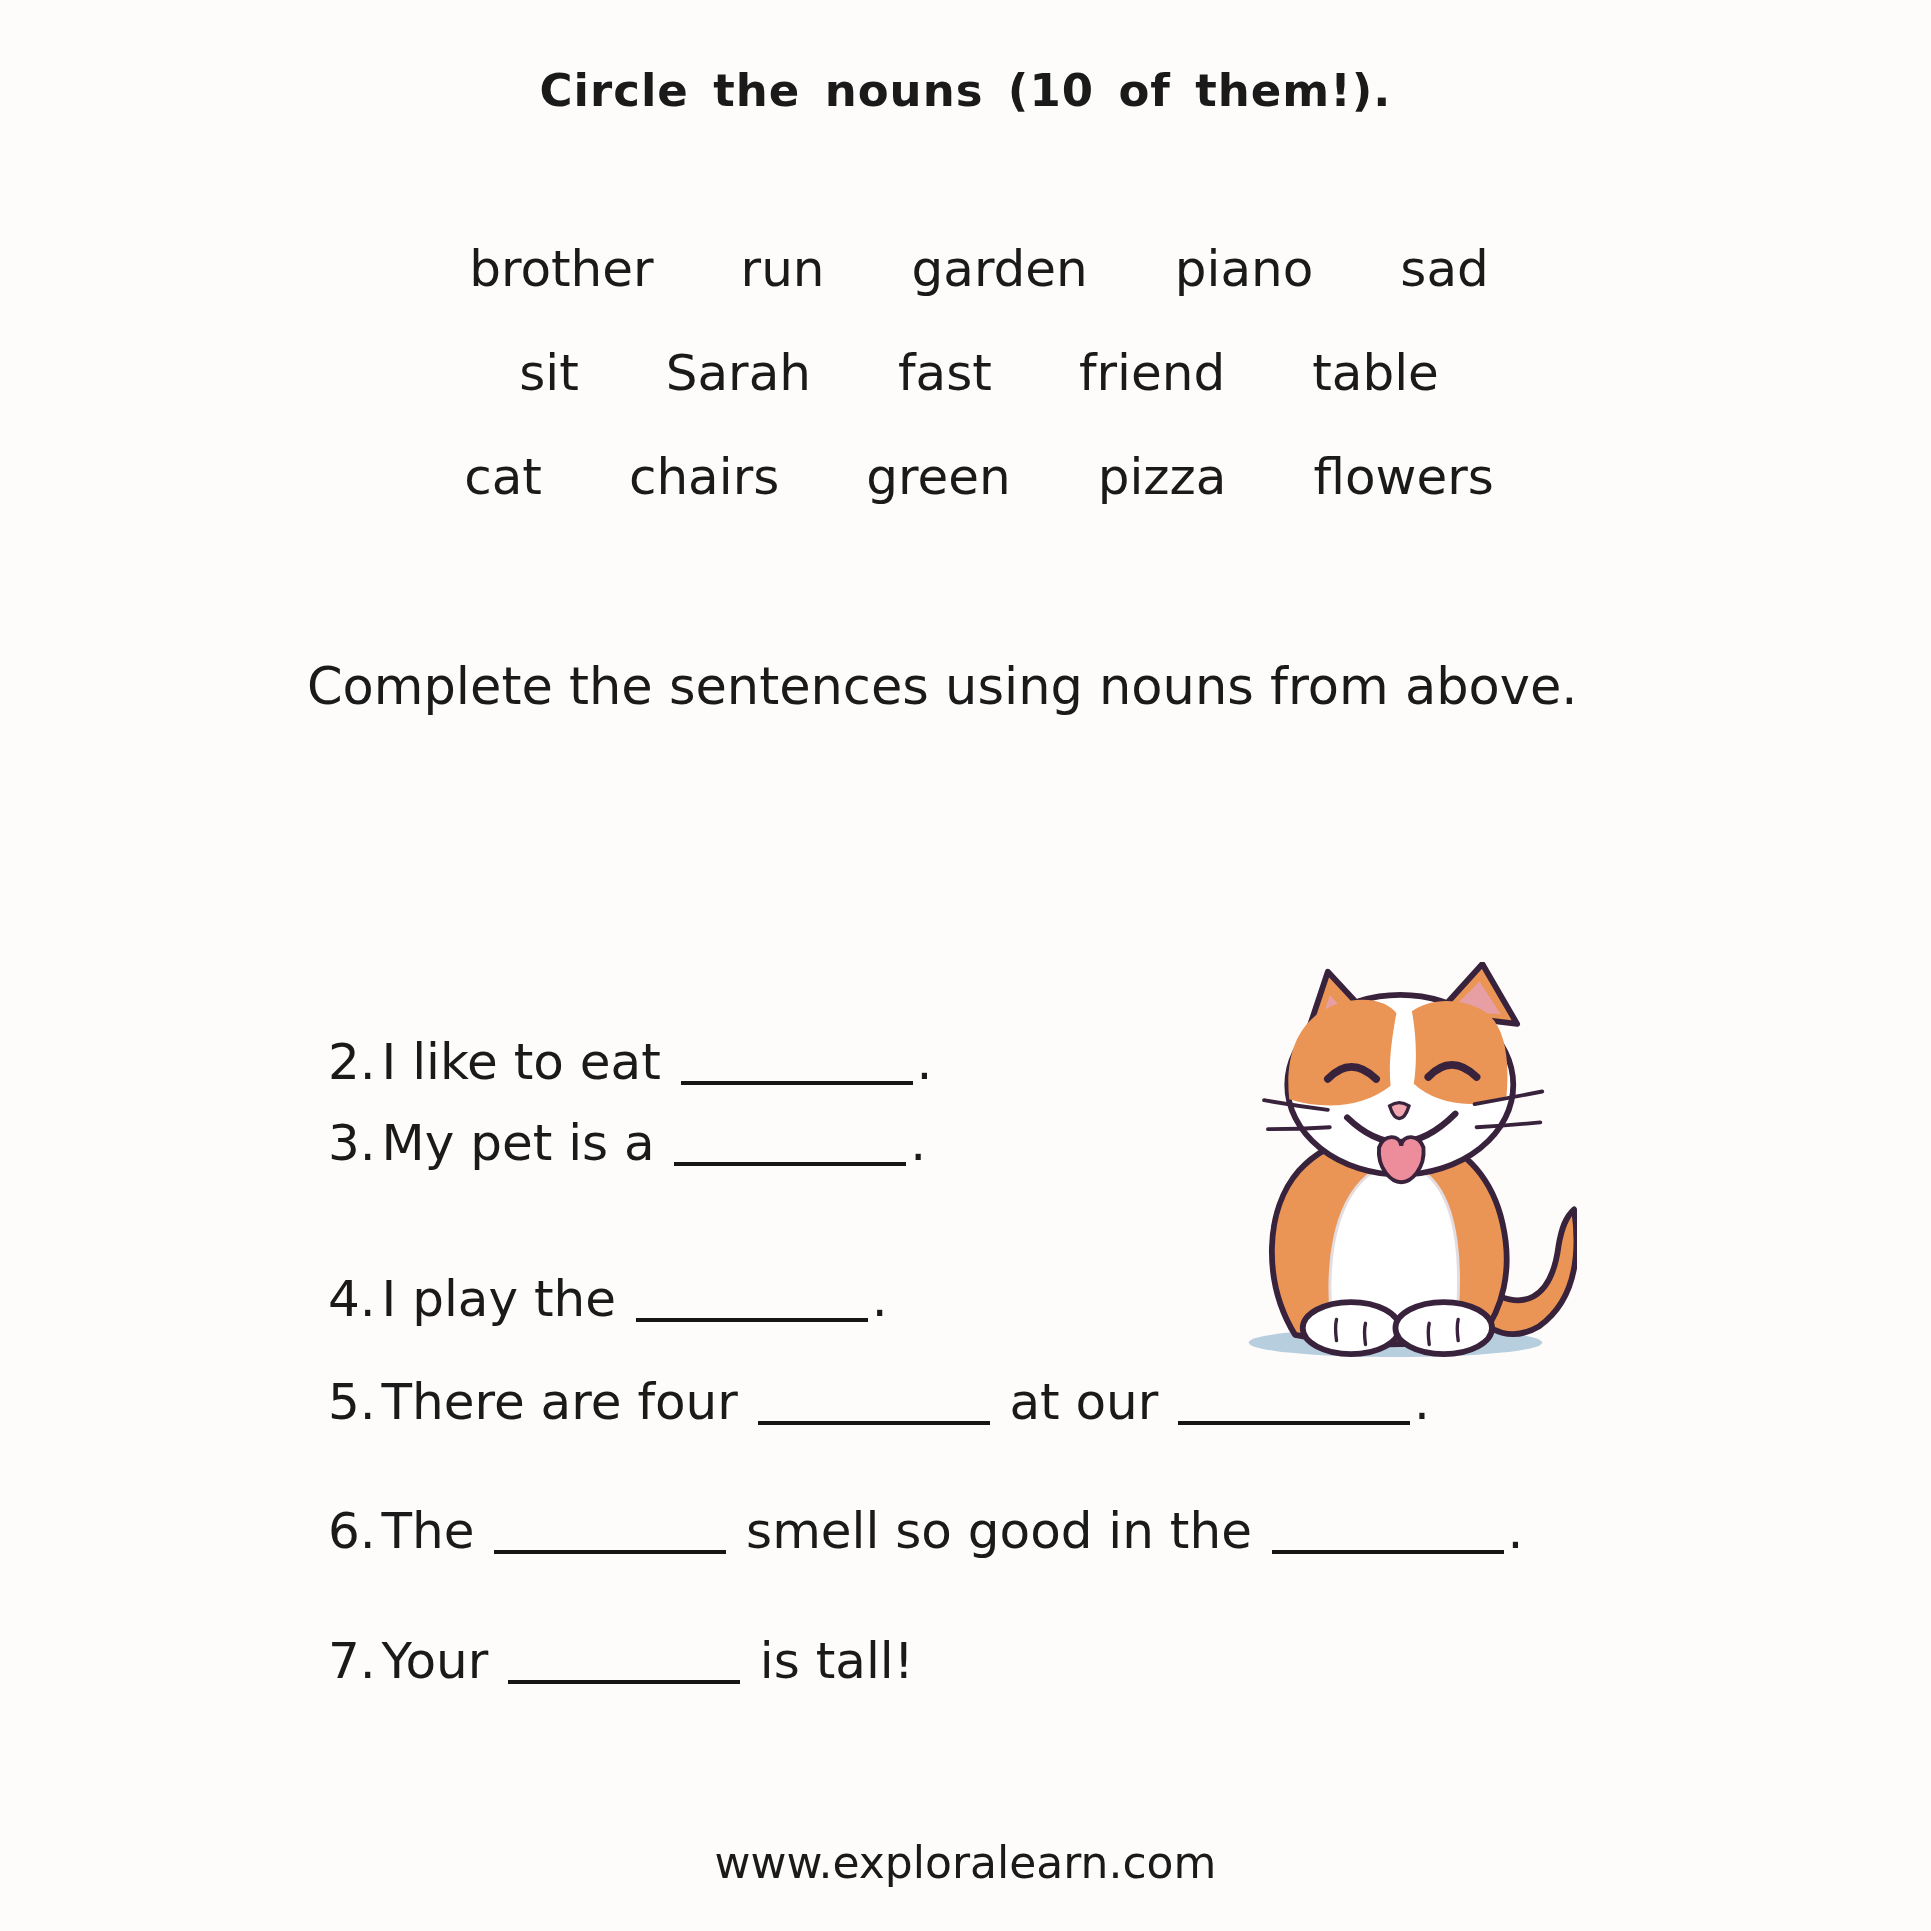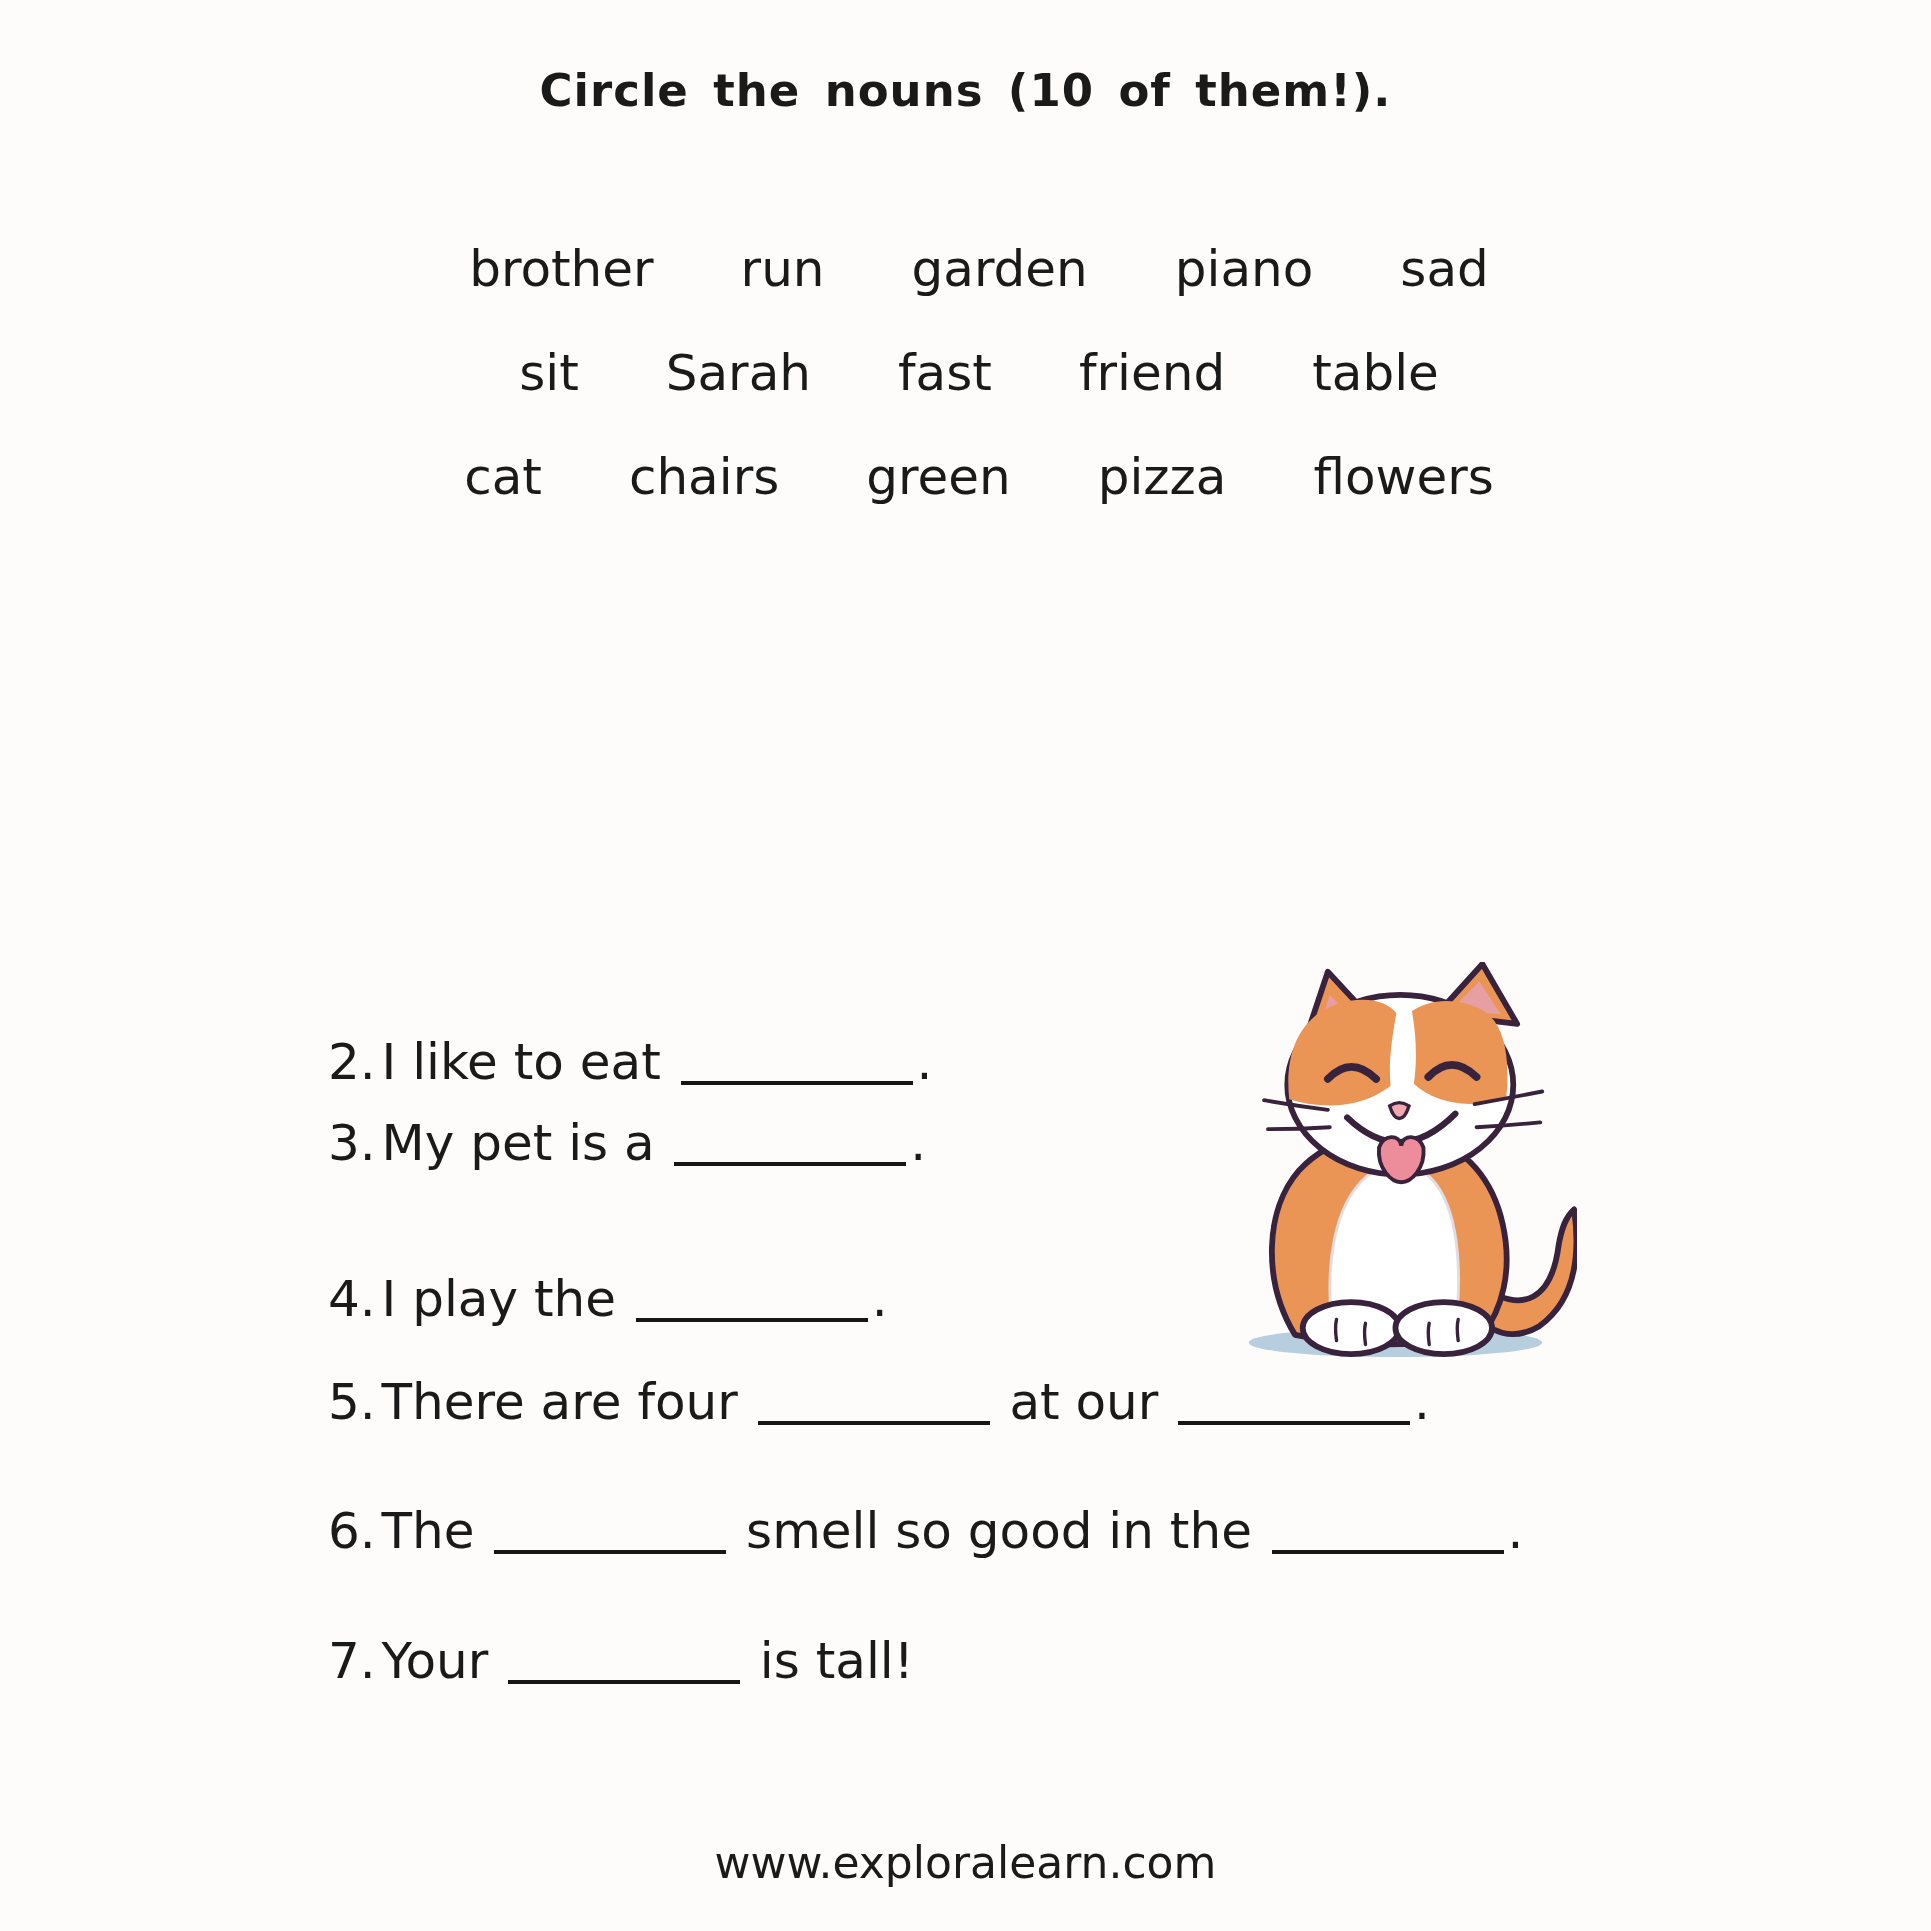--- a/index.html
+++ b/index.html
@@ -83,20 +83,21 @@
     </div>
     <div class="wordbank-row">
       <span>cat</span>
       <span>chairs</span>
       <span>green</span>
       <span>pizza</span>
       <span>flowers</span>
     </div>
   </div>
 
+  <div class="instruction">Complete the sentences using nouns from above.</div>
 
 
   <div id="s2" class="sentence">
     <span class="num">2.</span><span>I like to eat </span><span class="blank"></span><span>.</span>
   </div>
 
   <div id="s3" class="sentence">
     <span class="num">3.</span><span>My pet is a </span><span class="blank"></span><span>.</span>
   </div>
 

